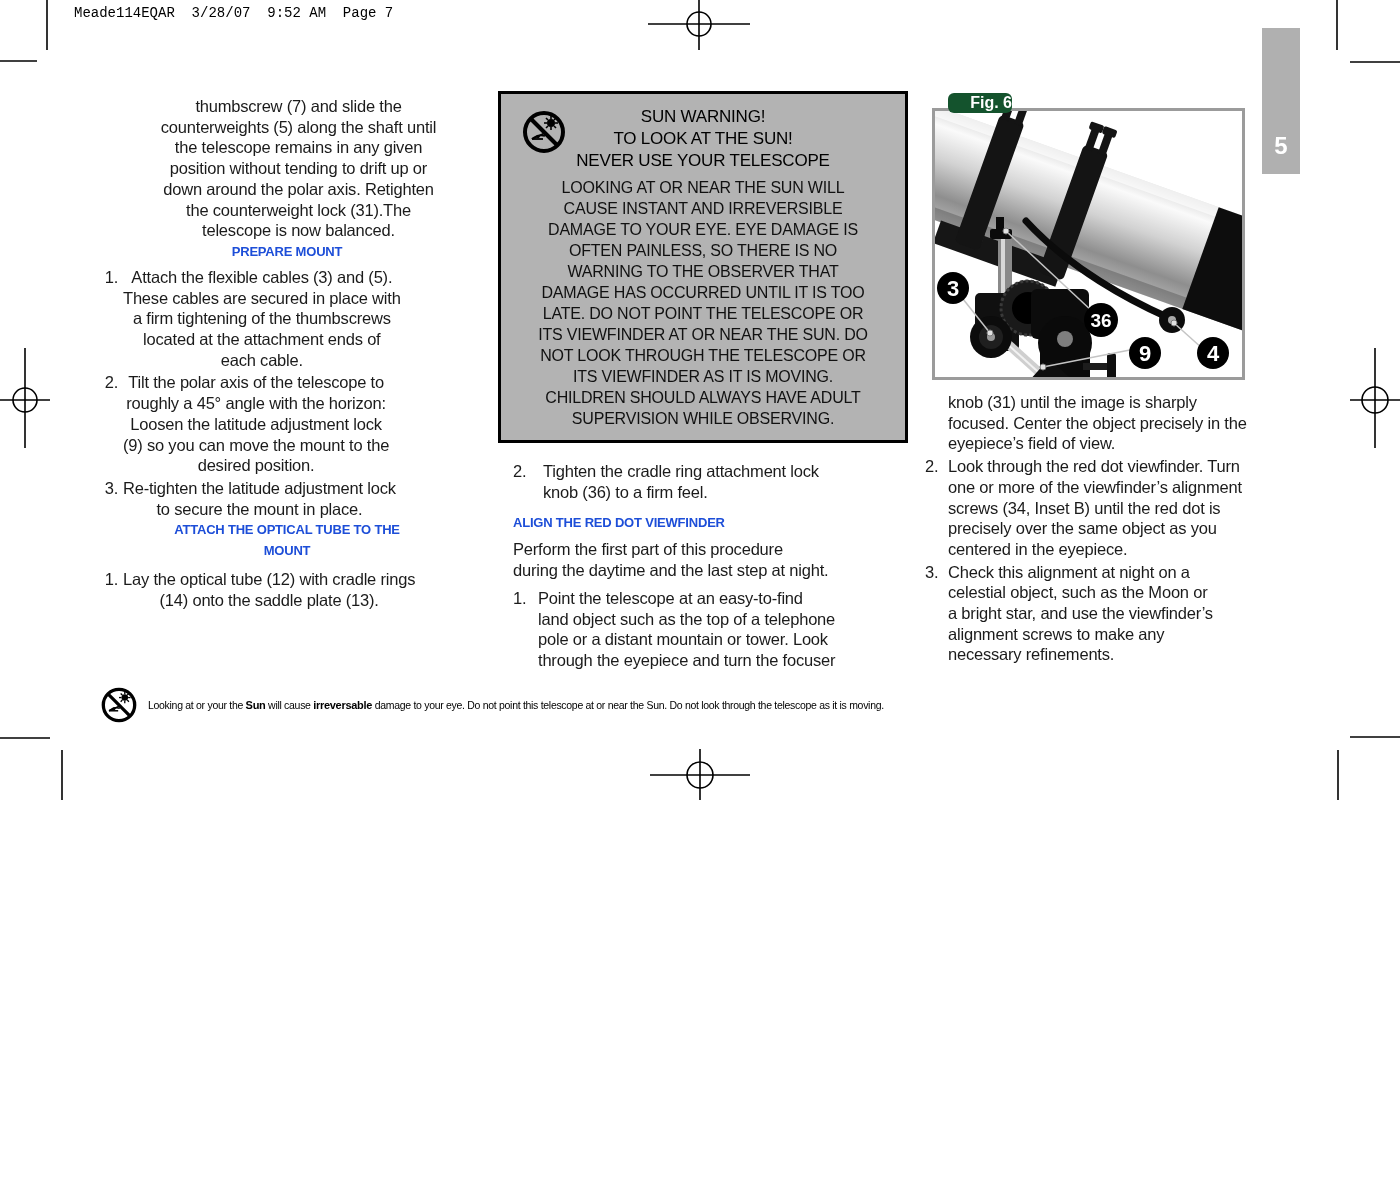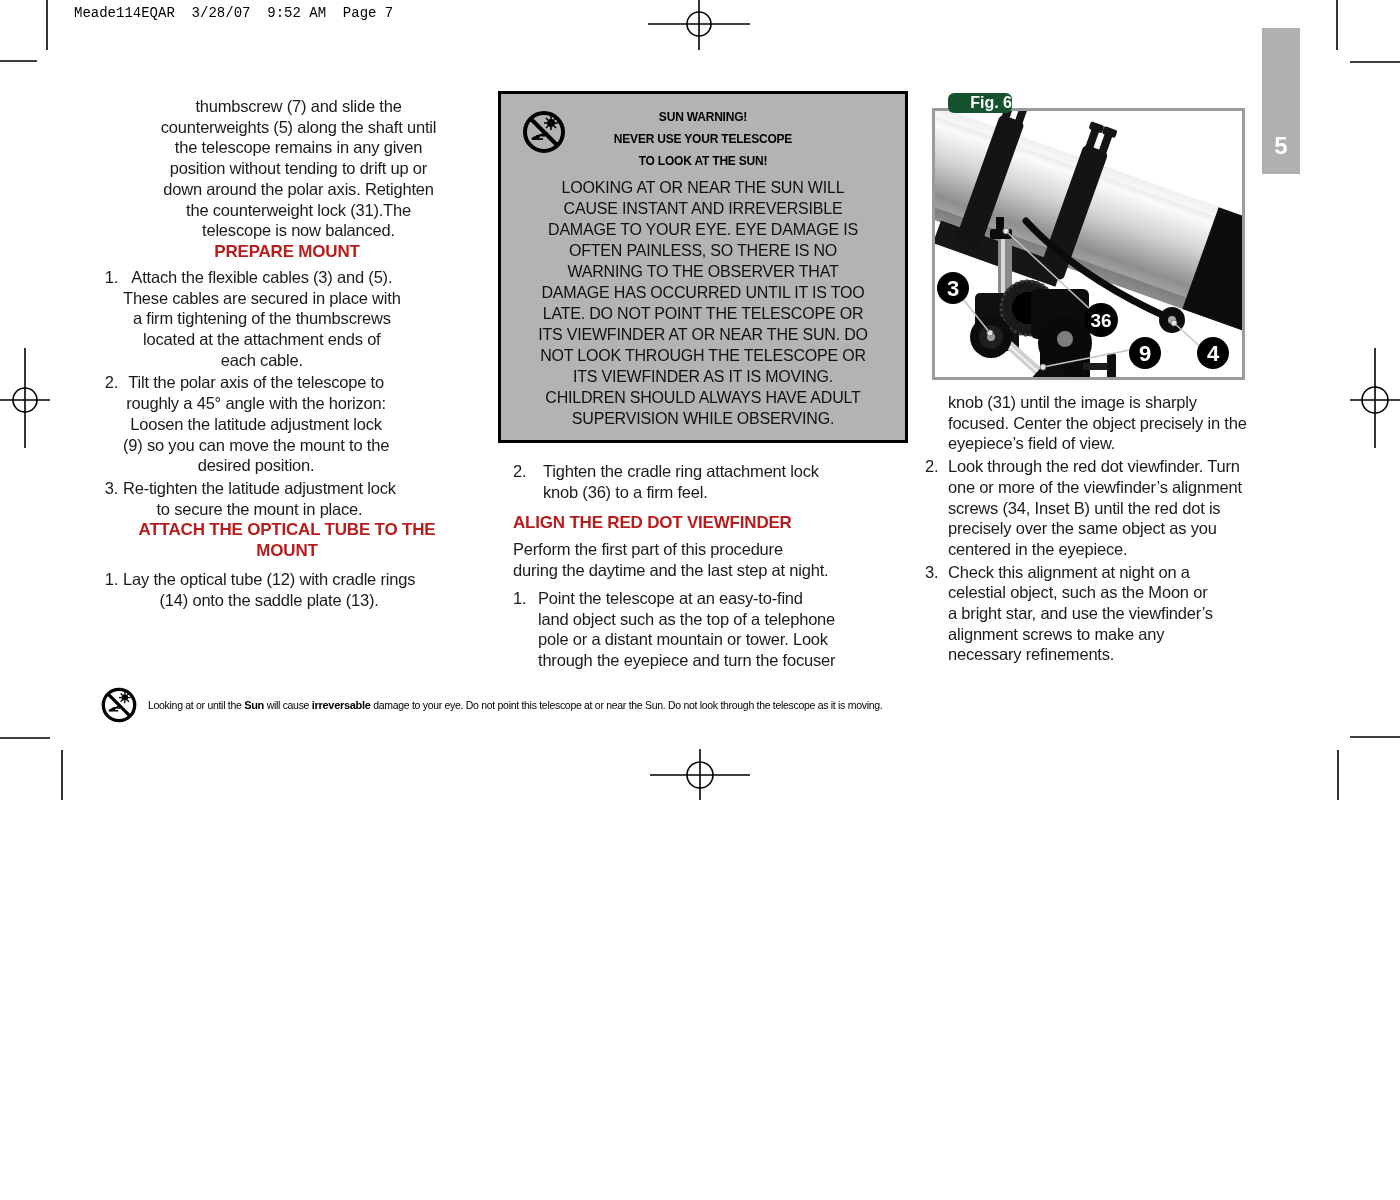--- a/index.html
+++ b/index.html
@@ -27,40 +27,40 @@
   .page-tab span { color:#fff; font-weight:bold; font-size:24px; line-height:1; }
 
   
   .col { position:absolute; font-size:16.5px; line-height:20.7px; letter-spacing:-0.2px; }
   .col-1 { left:100px; top:96px;  width:374px;text-align:center; }
   .col-2 { left:513px; top:459px; width:390px; }
   .col-3 { left:925px; top:392px; width:380px; }
 
   .cont { margin:0 0 0 23px; white-space:pre-line; }
   h3.head {
-    font-size:17px; line-height:21px; font-weight:bold; color:#b91c1c;
+    font-size:13px; line-height:21px; font-weight:bold; color:#1d4ed8;
     margin:0; letter-spacing:-0.2px; white-space:pre-line;
   }
   .m-head1 { margin-top:28px; }
   .m-list1 { margin-top:5px; }
   .m-head2 { margin-top:31px; }
   .m-list2 { margin-top:8px; }
   .li { display:flex; margin:2px 0 0 0; }
   .li .num { flex:none; width:23px; }
   .li .num.wide { width:30px; }
   .li .txt { white-space:pre-line; }
 
   
   .warnbox {
     position:absolute; left:498px; top:91px; width:410px; height:352px;
     background:#b3b3b3; border:3px solid #000; box-sizing:border-box;
     text-align:center;
   }
-  .warnbox .titles { margin-top:12px; font-weight:bold; color:#000;
-    font-size:12px; line-height:22px; letter-spacing:-0.2px; }
+  .warnbox .titles { margin-top:12px; font-weight:normal; color:#000;
+    font-size:17px; line-height:22px; letter-spacing:-0.2px; }
   .warnbox .body {
     margin-top:5px; font-size:16px; line-height:21px; letter-spacing:-0.2px;
     white-space:pre-line; color:#111;
   }
   .warn-icon { position:absolute; left:20px; top:15px; }
 
   .col-2 .m-heading { margin-top:10px; }
   .col-2 .m-para { margin-top:6px; white-space:pre-line; }
   .col-2 .m-item1 { margin-top:7px; }
 
@@ -192,22 +192,22 @@
       <g stroke="#000" stroke-width="1.8" fill="none">
         <path d="M11 30 L24 24"></path>
         <path d="M11 30 L22 30"></path>
         <path d="M11 30 Q17 25 24 27"></path>
         <circle cx="17" cy="27.5" r="1.8" fill="#000" stroke="none"></circle>
       </g>
       <line x1="9" y1="9" x2="37" y2="37" stroke="#000" stroke-width="4"></line>
     </svg>
     <div class="titles">
       <div>SUN WARNING!</div>
+      <div>TO LOOK AT THE SUN!</div>
       <div>NEVER USE YOUR TELESCOPE</div>
-      <div>TO LOOK AT THE SUN!</div>
     </div>
     <div class="body">LOOKING AT OR NEAR THE SUN WILL
 CAUSE INSTANT AND IRREVERSIBLE
 DAMAGE TO YOUR EYE. EYE DAMAGE IS
 OFTEN PAINLESS, SO THERE IS NO
 WARNING TO THE OBSERVER THAT
 DAMAGE HAS OCCURRED UNTIL IT IS TOO
 LATE. DO NOT POINT THE TELESCOPE OR
 ITS VIEWFINDER AT OR NEAR THE SUN. DO
 NOT LOOK THROUGH THE TELESCOPE OR
@@ -371,17 +371,17 @@
       </g>
       <g stroke="#000" stroke-width="1.8" fill="none">
         <path d="M11 30 L24 24"></path>
         <path d="M11 30 L22 30"></path>
         <path d="M11 30 Q17 25 24 27"></path>
         <circle cx="17" cy="27.5" r="1.8" fill="#000" stroke="none"></circle>
       </g>
       <line x1="9" y1="9" x2="37" y2="37" stroke="#000" stroke-width="4"></line>
     </svg>
     <p class="ftext">
-      <span>Looking at or until the </span><b>Sun</b><span> will cause </span><b>irreversable</b><span> damage to your eye. Do not point this telescope at or near the Sun. Do not look through the telescope as it is moving.</span>
+      <span>Looking at or your the </span><b>Sun</b><span> will cause </span><b>irreversable</b><span> damage to your eye. Do not point this telescope at or near the Sun. Do not look through the telescope as it is moving.</span>
     </p>
   </div>
 
 </div>
 
 </body></html>

